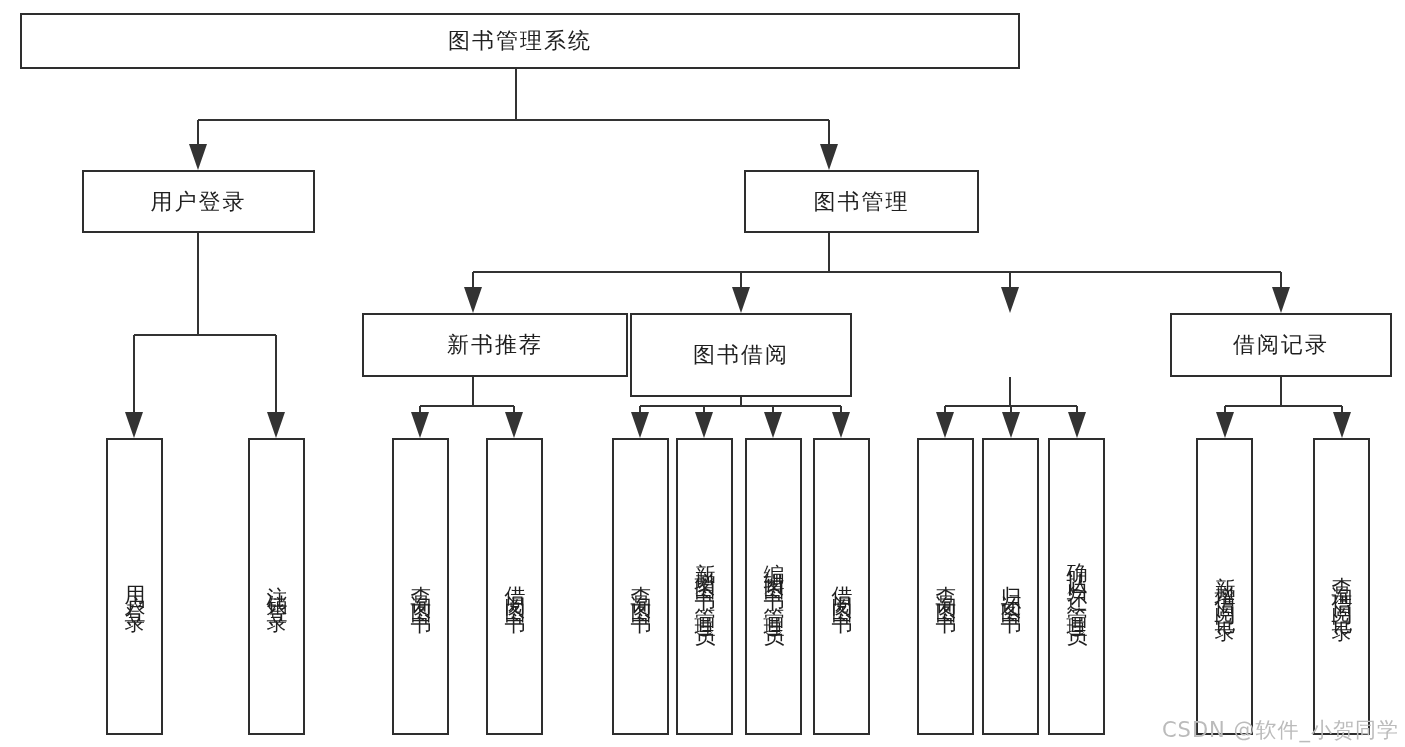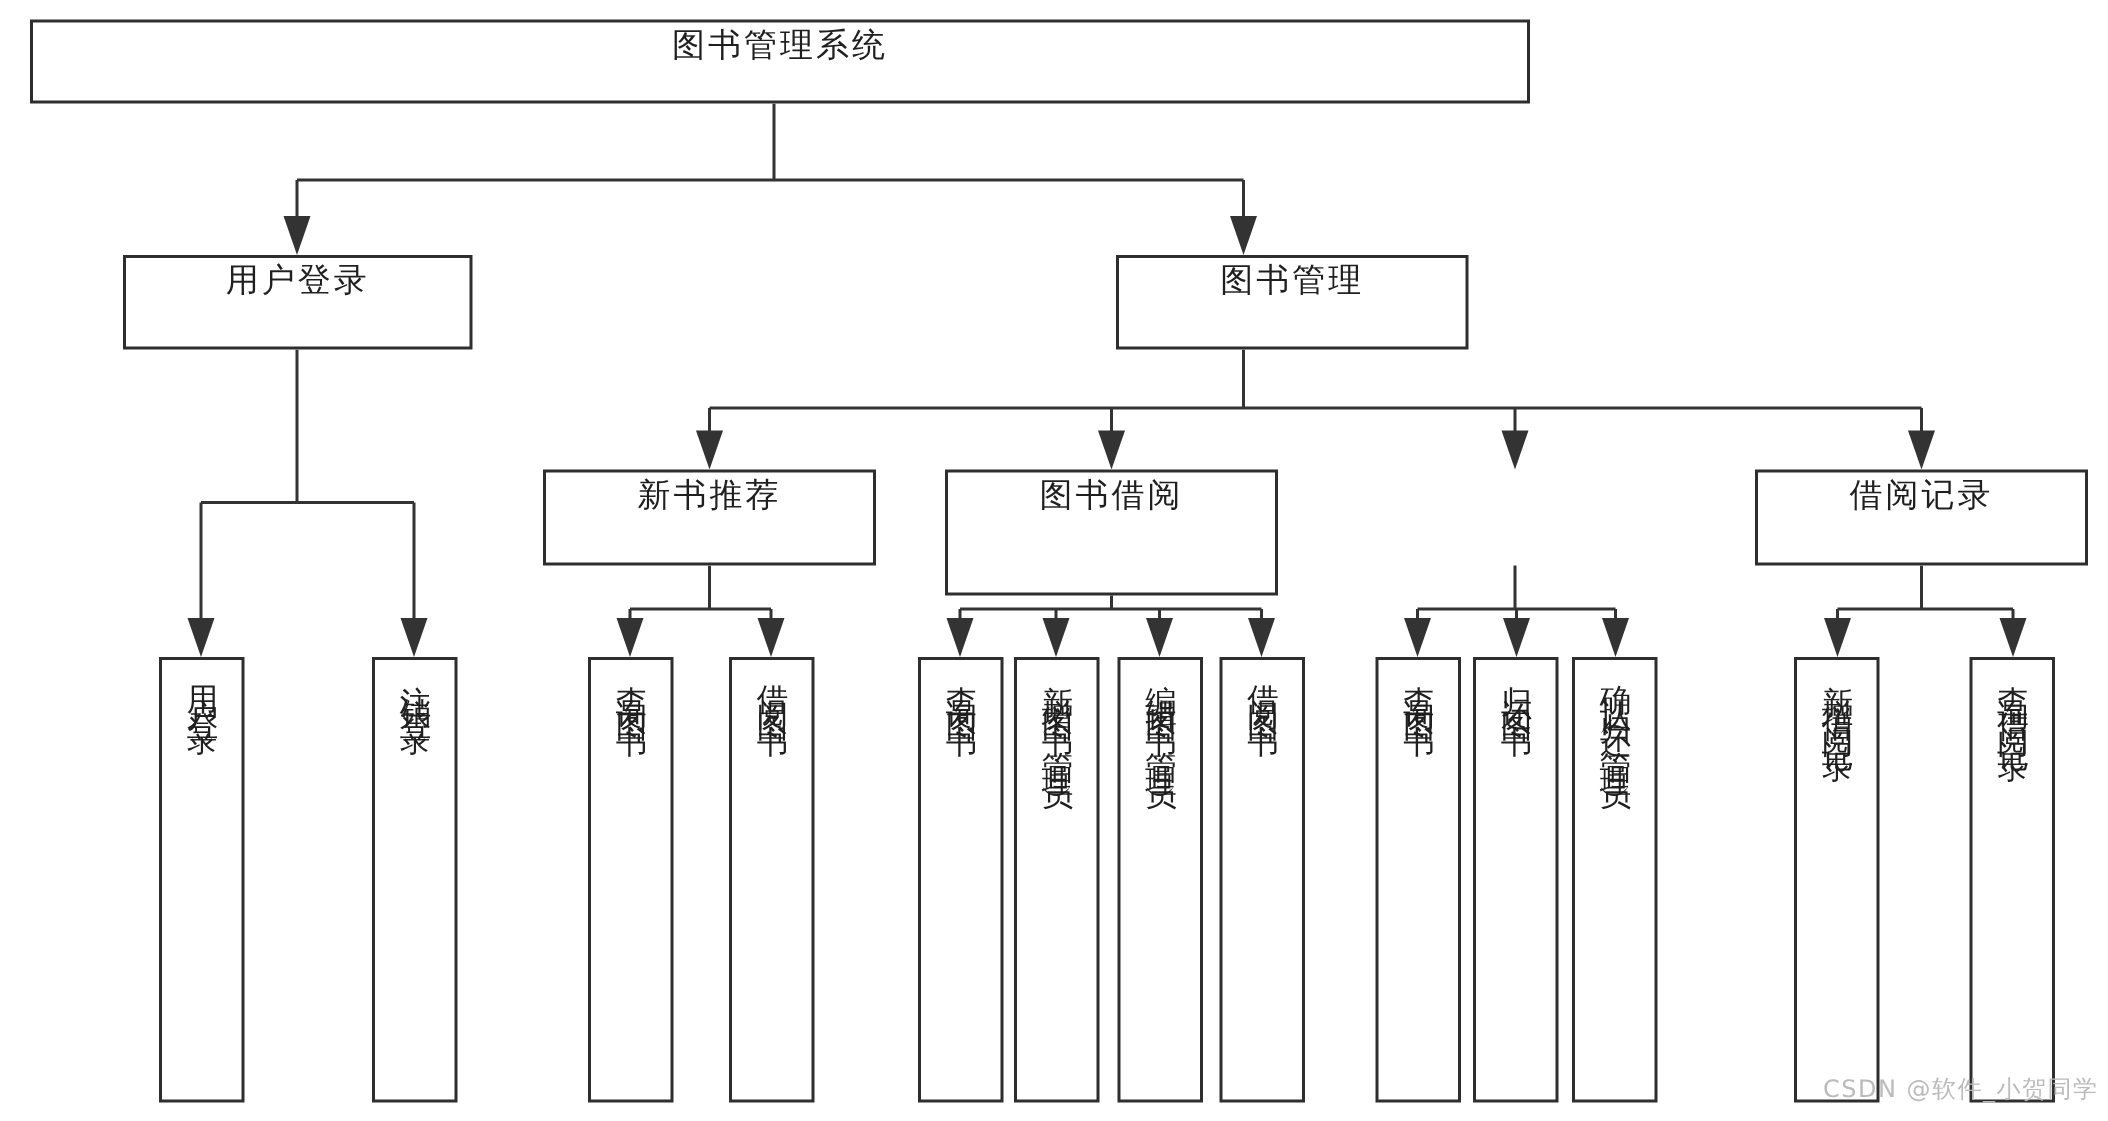--- a/index.html
+++ b/index.html
@@ -22,42 +22,42 @@
     width: 1405px;
     height: 747px;
     pointer-events: none;
   }
   .box {
     position: absolute;
     box-sizing: border-box;
     border: 2px solid #2e2e2e;
     background: #ffffff;
     display: flex;
-    align-items: flex-start;
+    align-items: center;
     justify-content: center;
     color: #1f1f1f;
   }
   .h-label {
     font-size: 22px;
     letter-spacing: 2px;
     white-space: nowrap;
   }
   .v-leaf {
     writing-mode: vertical-rl;
     text-orientation: mixed;
     font-size: 21px;
     letter-spacing: 9px;
     line-height: 1;
     text-align: center;
   }
   
   #n-root          { left: 20px;  top: 13px;  width: 1000px; height: 56px; }
   #n-user-login    { left: 82px;  top: 170px; width: 233px;  height: 63px; }
   #n-book-mgmt     { left: 712px; top: 170px; width: 235px;  height: 63px; margin-left: 32px; }
-  #n-new-book-rec  { left: 362px; top: 313px; width: 222px;  height: 64px; }
+  #n-new-book-rec  { left: 362px; top: 313px; width: 266px;  height: 64px; }
   #n-book-borrow   { left: 630px; top: 313px; width: 222px;  height: 84px; }
   #n-current-borrow{ left: 899px; top: 313px; width: 222px;  height: 64px; }
   #n-borrow-records{ left: 1170px;top: 313px; width: 222px;  height: 64px; }
   .leaf { top: 438px; height: 297px; width: 57px; }
   #l-user-login        { left: 106px; }
   #l-logout            { left: 248px; }
   #l-query-books-rec   { left: 392px; }
   #l-borrow-books-rec  { left: 486px; }
   #l-query-books-bb    { left: 612px; }
   #l-add-book-admin    { left: 676px; }
@@ -65,21 +65,21 @@
   #l-borrow-books-bb   { left: 813px; }
   #l-query-books-cur   { left: 917px; }
   #l-return-book       { left: 982px; }
   #l-confirm-return    { left: 1048px; }
   #l-add-borrow-rec    { left: 1196px; }
   #l-query-borrow-rec  { left: 1313px; }
   .watermark {
     position: absolute;
     right: 6px;
     top: 716px;
-    font-size: 16px;
+    font-size: 21px;
     letter-spacing: 1px;
     color: #bbbbbb;
     white-space: nowrap;
     z-index: 5;
   }
 </style>
 </head>
 <body>
 
 <div class="stage">

